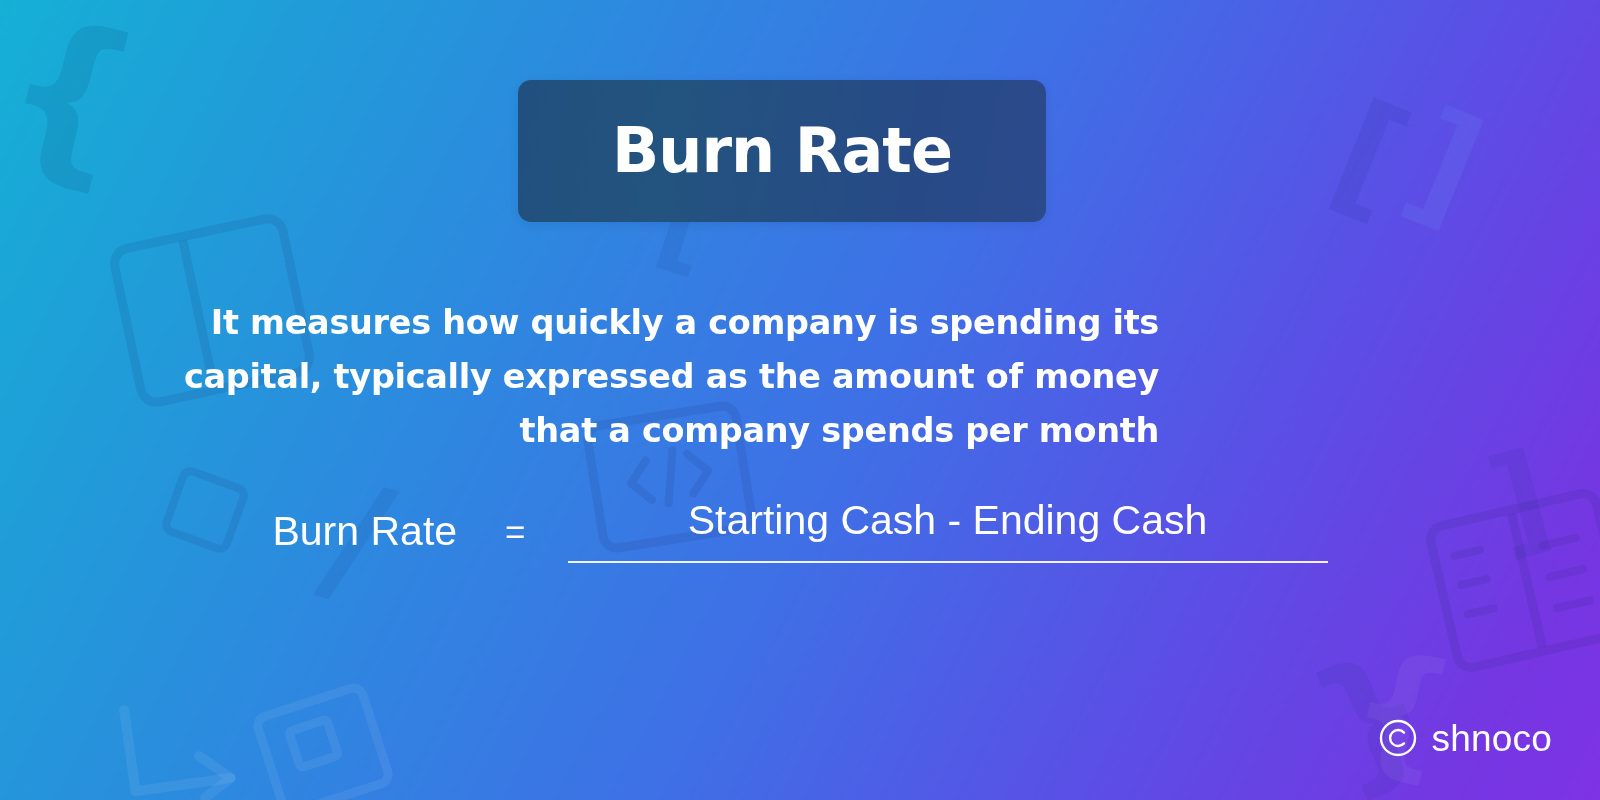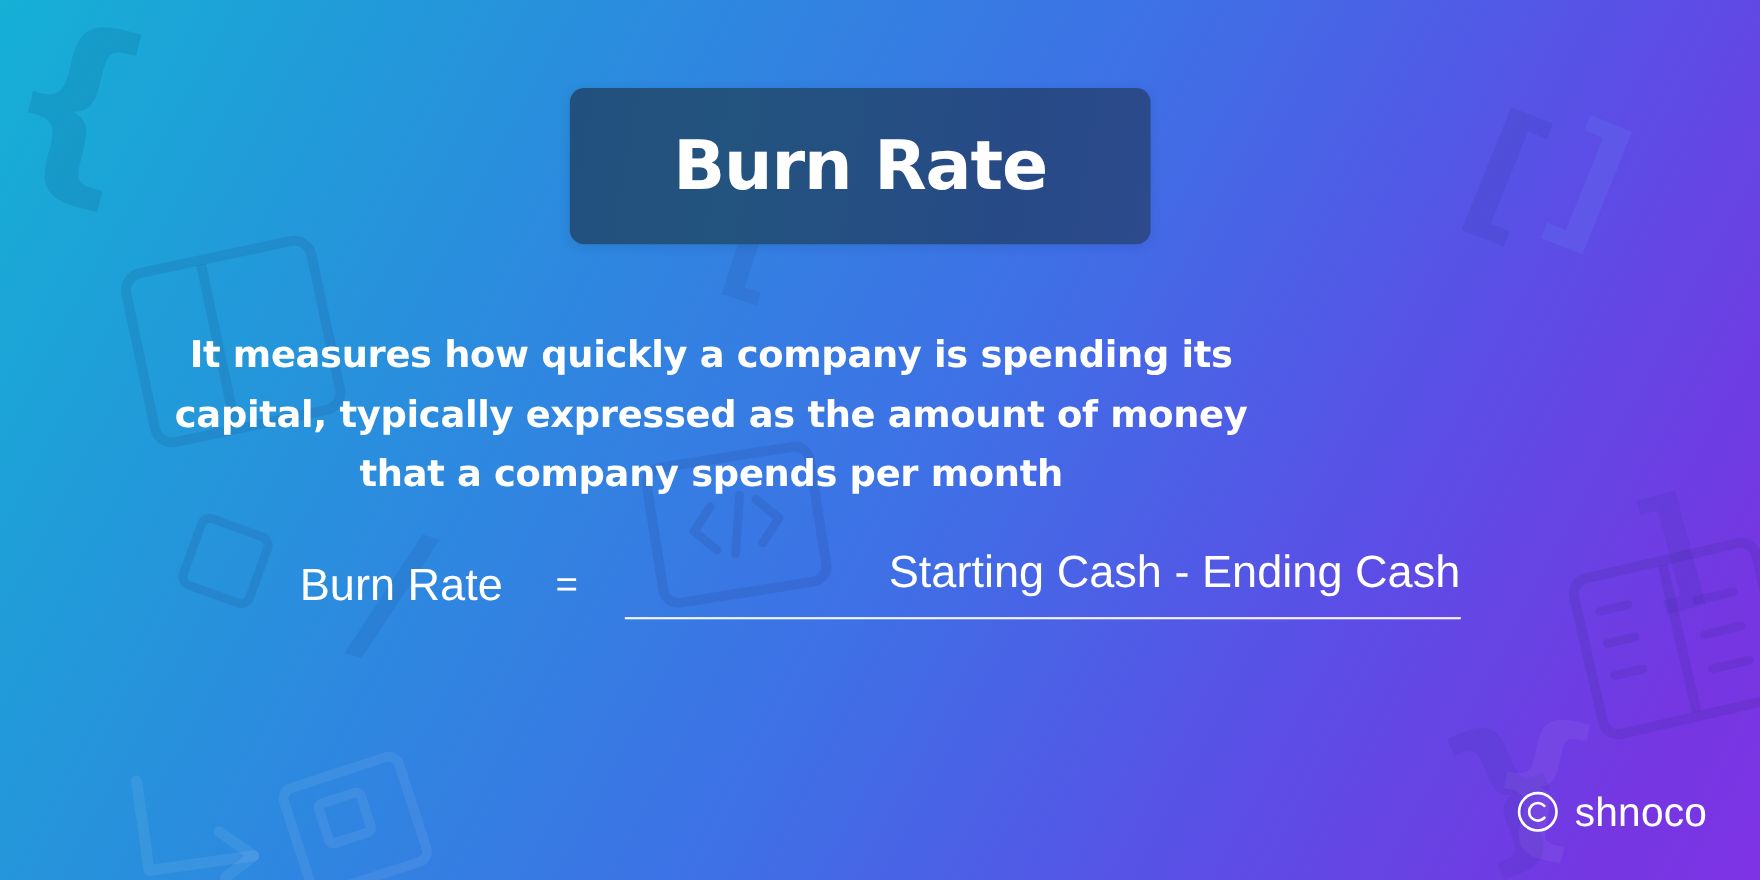--- a/index.html
+++ b/index.html
@@ -62,29 +62,28 @@
     font-size:62px;
     letter-spacing:-1px;
     line-height:1;
   }
 
   
   #description {
     position:absolute;
     left:0; top:296px;
     width:1269px;
-    text-align:center;
+    text-align:right;
     color:#ffffff;
     font-family:"DejaVu Sans", sans-serif;
     font-weight:700;
     font-size:33.5px;
     line-height:54px;
     letter-spacing:-.3px;
     padding:0 110px;
-    margin-left:12px;
   }
 
   
   #formula {
     position:absolute;
     left:0; top:500px;
     width:1600px;
     display:flex;
     align-items:center;
     justify-content:center;
@@ -98,21 +97,21 @@
     white-space:nowrap;
   }
   #formula-eq {
     font-size:35px;
     margin:0 42px 0 48px;
     line-height:1;
   }
   #fraction {
     display:flex;
     flex-direction:column;
-    align-items:flex-end;
+    align-items:center;
     width:760px;
   }
   #numerator, #denominator {
     font-size:41px;
     line-height:1;
     white-space:nowrap;
     text-align:center;
   }
   #numerator { padding-bottom:20px; }
   #fraction-bar {

